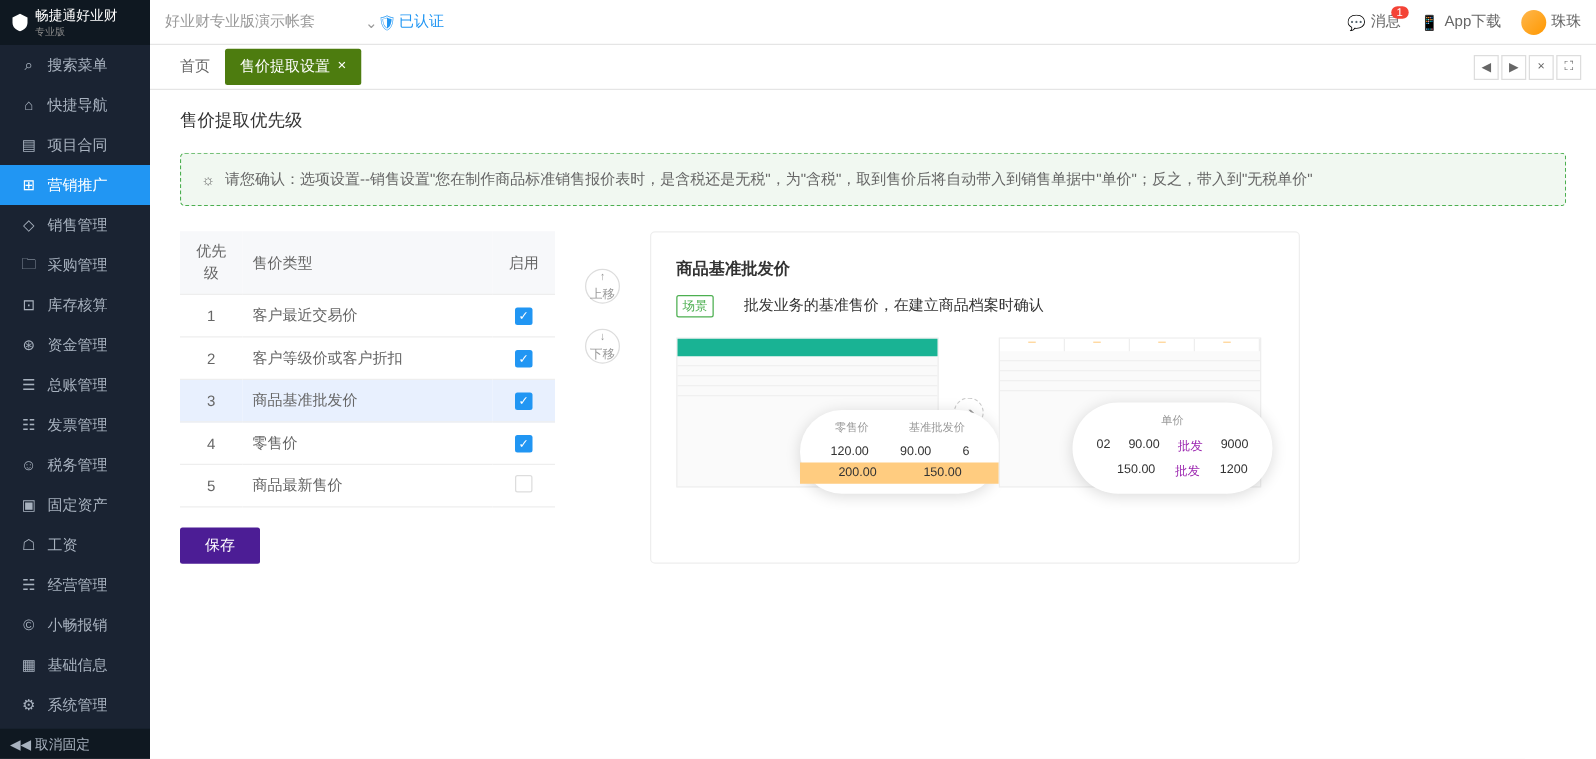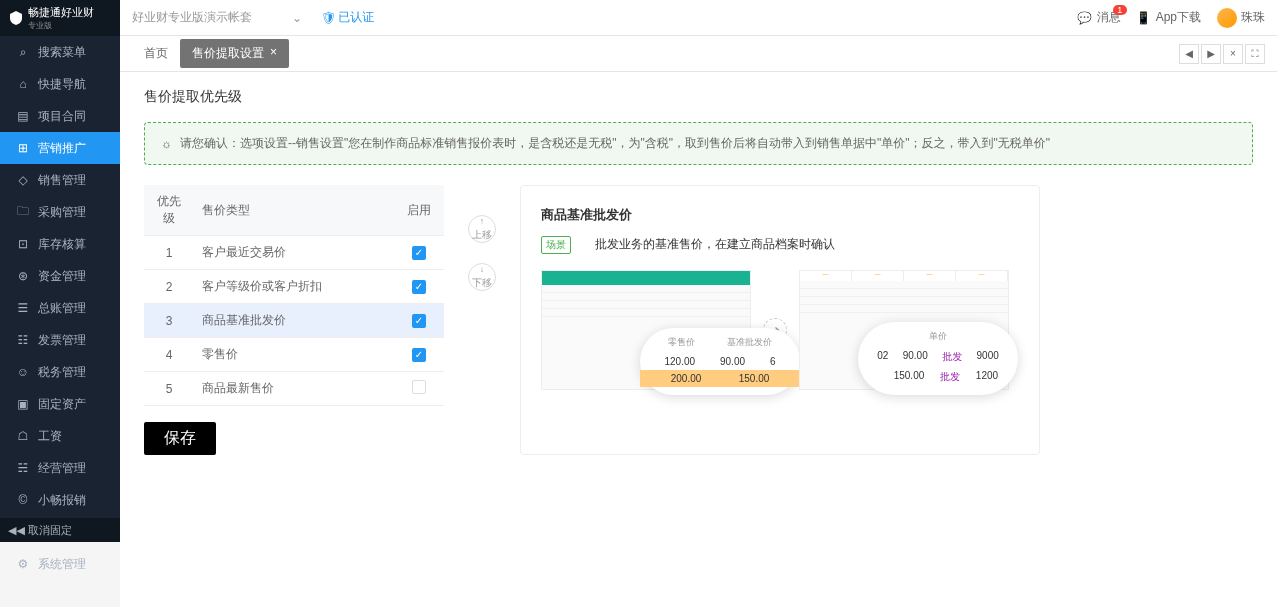--- a/index.html
+++ b/index.html
@@ -1,54 +1,54 @@
 <!DOCTYPE html>
 <html><head>
 <meta charset="utf-8">
 <style>
 *{margin:0;padding:0;box-sizing:border-box;font-family:"Microsoft YaHei",Arial,sans-serif}
 body{background:#f5f5f5;font-size:12px;color:#333;width:1277px;height:607px;overflow:hidden;position:relative}
-.sidebar{position:absolute;left:0;top:0;width:120px;height:542px;background:#1a2332;color:#a8b2bf}
+.sidebar{position:absolute;left:0;top:0;width:120px;height:607px;background:#1a2332;color:#a8b2bf}
 .sidebar-logo{height:36px;background:#0f1821;display:flex;align-items:center;padding:0 8px;color:#fff;font-size:11px}
 .sidebar-logo svg{margin-right:4px}
 .sidebar-item{height:32px;display:flex;align-items:center;padding:0 16px;cursor:pointer;font-size:12px}
 .sidebar-item.active{background:#2196f3;color:#fff}
 .sidebar-item .ico{width:14px;height:14px;margin-right:8px;display:inline-flex;align-items:center;justify-content:center}
 .sidebar-footer{position:absolute;bottom:0;left:0;width:120px;height:24px;background:#0f1821;color:#a8b2bf;display:flex;align-items:center;padding:0 8px;font-size:11px}
 .header{position:absolute;left:120px;top:0;right:0;height:36px;background:#fff;border-bottom:1px solid #e5e5e5;display:flex;align-items:center;padding:0 12px}
-.header-left{display:flex;align-items:center;gap:19px}
+.header-left{display:flex;align-items:center;gap:0}
 .org-select{color:#999;font-size:12px;display:flex;align-items:center;gap:40px}
 .verified{color:#2196f3;display:flex;align-items:center;gap:2px}
 .header-right{margin-left:auto;display:flex;align-items:center;gap:16px}
 .header-item{display:flex;align-items:center;gap:4px;color:#666;cursor:pointer;position:relative}
 .badge{position:absolute;top:-4px;right:-6px;background:#f44336;color:#fff;border-radius:8px;font-size:9px;padding:0 4px;min-width:14px;text-align:center}
 .avatar{width:20px;height:20px;border-radius:50%;background:linear-gradient(135deg,#ffb74d,#ff9800)}
 .tabs{position:absolute;left:120px;top:36px;right:0;height:36px;background:#fff;display:flex;align-items:center;padding:0 12px;border-bottom:1px solid #e5e5e5}
 .tab{padding:6px 12px;cursor:pointer;color:#666;font-size:12px}
-.tab.active{background:#737373;color:#fff;border-radius:2px;display:flex;gap:6px}
+.tab.active{background:#4d7c0f;color:#fff;border-radius:2px;display:flex;gap:6px}
 .tab-controls{margin-left:auto;display:flex;gap:2px}
 .tab-ctrl{width:20px;height:20px;border:1px solid #ddd;display:flex;align-items:center;justify-content:center;cursor:pointer;font-size:10px;color:#666}
 .content{position:absolute;left:120px;top:72px;right:0;bottom:0;background:#fff;overflow:auto}
 .page{padding:16px 24px}
 .page-title{font-size:14px;color:#333;margin-bottom:16px}
 .alert{border:1px dashed #4caf50;background:#f1f8f1;padding:12px 16px;border-radius:4px;color:#666;margin-bottom:20px;display:flex;align-items:center;gap:8px}
 .main-row{display:flex;gap:24px}
 .table-col{width:300px}
 .tbl{width:100%;border-collapse:collapse;font-size:12px}
 .tbl th{background:#f7f8fa;padding:8px;text-align:left;font-weight:normal;color:#666;border-bottom:1px solid #eee}
 .tbl th:first-child,.tbl td:first-child{text-align:center;width:50px}
 .tbl th:last-child,.tbl td:last-child{text-align:center;width:50px}
 .tbl td{padding:8px;border-bottom:1px solid #eee;color:#666}
 .tbl tr.hl td{background:#e8f0fe}
 .chk{width:14px;height:14px;background:#2196f3;border-radius:2px;display:inline-flex;align-items:center;justify-content:center;color:#fff;font-size:10px}
 .chk.off{background:#fff;border:1px solid #ddd}
 .move-col{display:flex;flex-direction:column;gap:20px;padding-top:30px}
 .move-btn{width:28px;height:28px;border:1px solid #ddd;border-radius:50%;display:flex;flex-direction:column;align-items:center;justify-content:center;color:#999;font-size:9px;cursor:pointer}
 .move-btn .lbl{font-size:10px;margin-top:2px}
-.save-btn{margin-top:16px;background:#000000;color:#fff;border:none;padding:6px 20px;border-radius:2px;cursor:pointer;font-size:16px}
+.save-btn{margin-top:16px;background:#4c1d95;color:#fff;border:none;padding:6px 20px;border-radius:2px;cursor:pointer;font-size:12px}
 .info-panel{flex:1;border:1px solid #eee;border-radius:4px;padding:20px;max-width:520px}
 .info-title{font-size:13px;font-weight:bold;margin-bottom:12px}
 .info-row{display:flex;gap:24px;margin-bottom:10px;font-size:12px;align-items:flex-start}
 .tag{color:#4caf50;border:1px solid #4caf50;border-radius:2px;padding:1px 4px;font-size:10px;flex-shrink:0}
 .illust{display:flex;align-items:center;gap:12px;margin-top:16px}
 .mini-doc{width:210px;height:120px;border:1px solid #eee;position:relative;background:#fafafa}
 .mini-doc .hdr{height:14px;background:#19b394}
 .mini-doc .row{height:8px;border-bottom:1px solid #f0f0f0}
 .bubble{position:absolute;background:#fff;border-radius:50px;box-shadow:0 2px 12px rgba(0,0,0,.15);padding:8px 12px;font-size:10px}
 .bubble1{bottom:-6px;right:-50px;width:160px}

